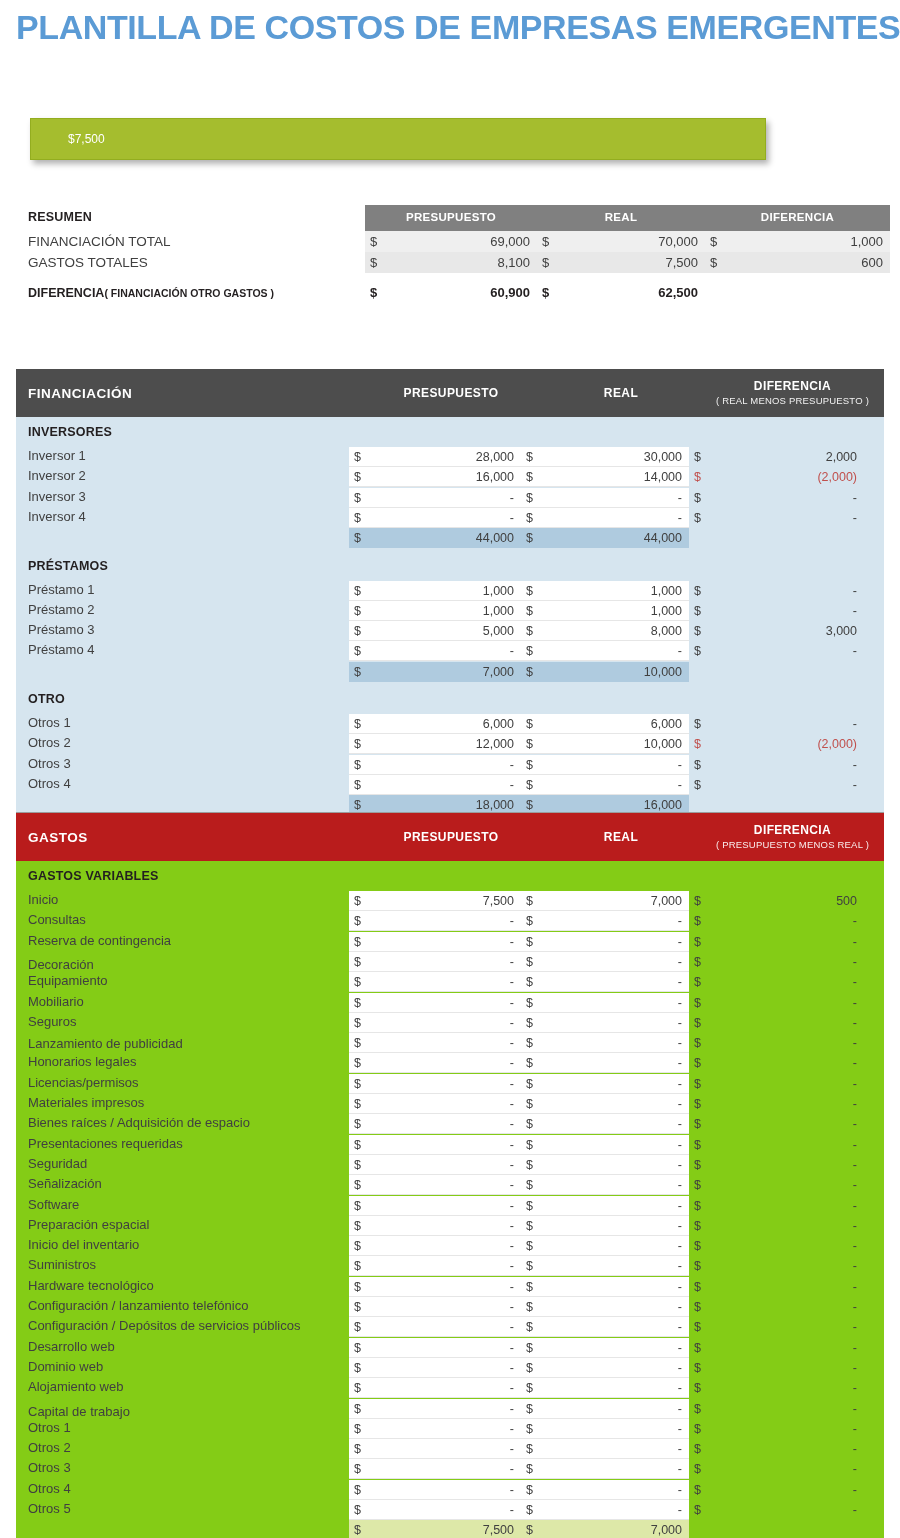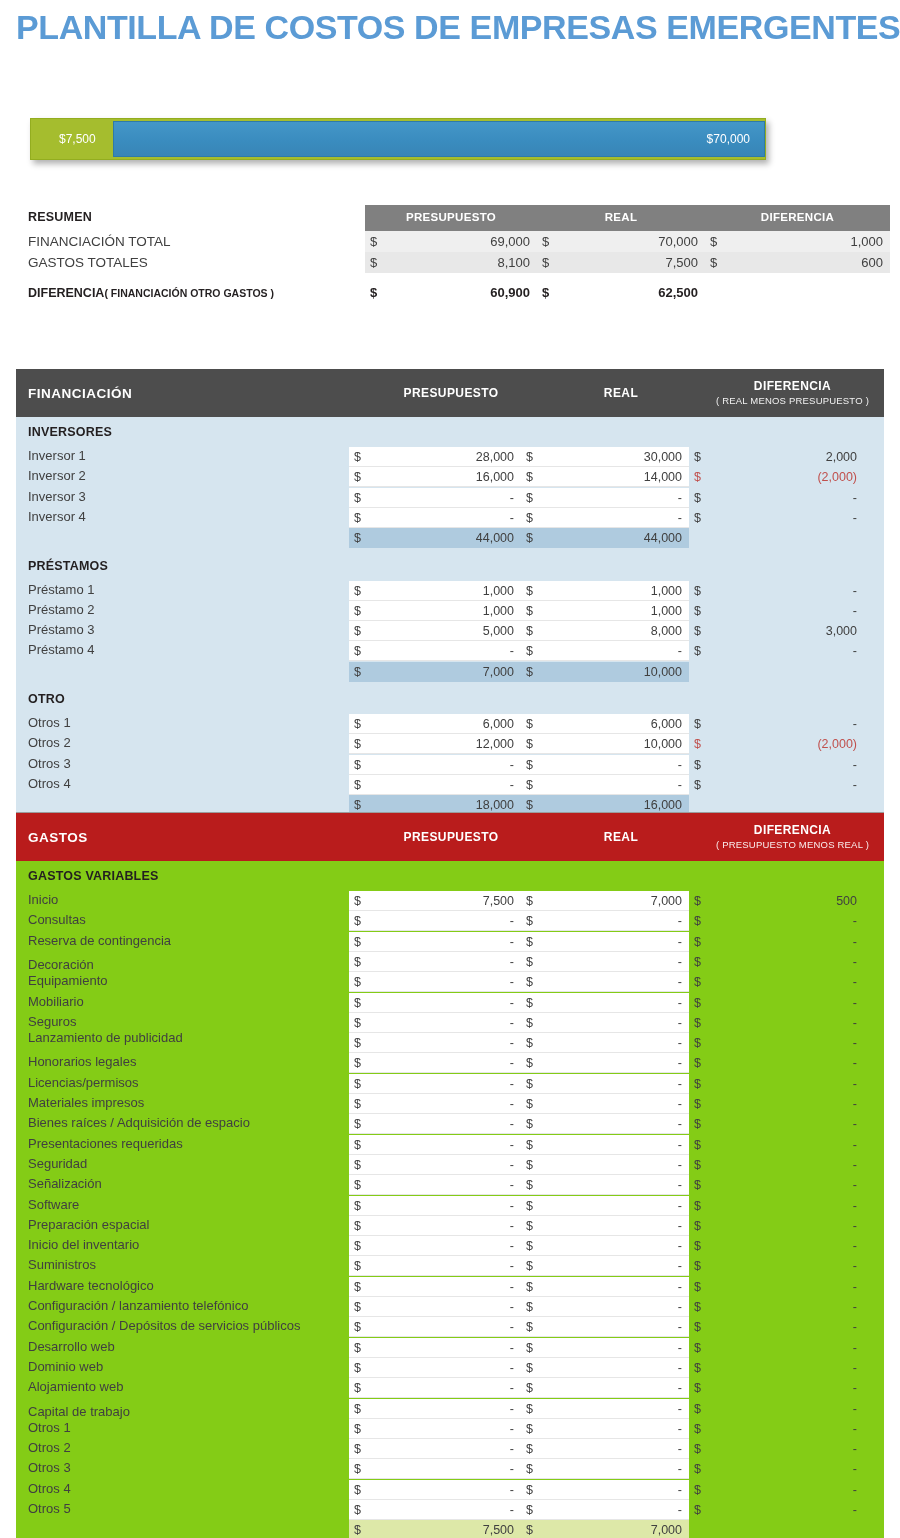--- a/index.html
+++ b/index.html
@@ -39,21 +39,21 @@
     width: 652px;
     background: linear-gradient(to bottom, #4497c8 0%, #3a8cbf 55%, #3885b6 100%);
     border: 1px solid #2f7aa8;
   }
   .bar-label {
     position: absolute;
     top: 50%; transform: translateY(-50%);
     font-size: 12px;
     color: #ffffff;
   }
-  .bar-label.left  { left: 28px; }
+  .bar-label.left  { left: 37px; }
   .bar-label.right { right: 14px; }
 
   
   .summary { position: absolute; left: 0px; top: 205px; width: 900px; }
   .sum-head {
     position: relative; height: 26px;
   }
   .sum-head .lbl {
     position: absolute; left: 28px; top: 5px;
     font-size: 12.5px; font-weight: bold; color: #231f20;
@@ -157,23 +157,20 @@
 </style>
 </head>
 <body>
 
 <div class="page">
 
   <div class="title">PLANTILLA DE COSTOS DE EMPRESAS EMERGENTES</div>
 
   <div class="chartwrap">
     <div class="bar-label left">$7,500</div>
-    <div class="bar-actual">
-      <div class="bar-label right">$70,000</div>
-    </div>
   </div>
 
   <div class="summary">
 
     <div class="sum-head">
       <div class="lbl">RESUMEN</div>
       <div class="bar"></div>
       <div class="hcell" style="left:365px;width:172px;">PRESUPUESTO</div>
       <div class="hcell" style="left:537px;width:168px;">REAL</div>
       <div class="hcell" style="left:705px;width:185px;">DIFERENCIA</div>
@@ -532,21 +529,21 @@
           <span class="num">-</span>
         </div>
         <div class="cell white" style="left: 505px; width: 168px; top: 151.8px; height: 20px;">
           <span class="cur">$</span>
           <span class="num">-</span>
         </div>
         <div class="cell " style="left: 673px; width: 175px; top: 151.8px; height: 20px;">
           <span class="cur">$</span>
           <span class="num">-</span>
         </div>
-        <div class="item" style="left: 12px; top: 169px;">Lanzamiento de publicidad</div>
+        <div class="item" style="left: 12px; top: 175px;">Lanzamiento de publicidad</div>
         <div class="cell white" style="left: 333px; width: 172px; top: 172.1px; height: 20px;">
           <span class="cur">$</span>
           <span class="num">-</span>
         </div>
         <div class="cell white" style="left: 505px; width: 168px; top: 172.1px; height: 20px;">
           <span class="cur">$</span>
           <span class="num">-</span>
         </div>
         <div class="cell " style="left: 673px; width: 175px; top: 172.1px; height: 20px;">
           <span class="cur">$</span>

